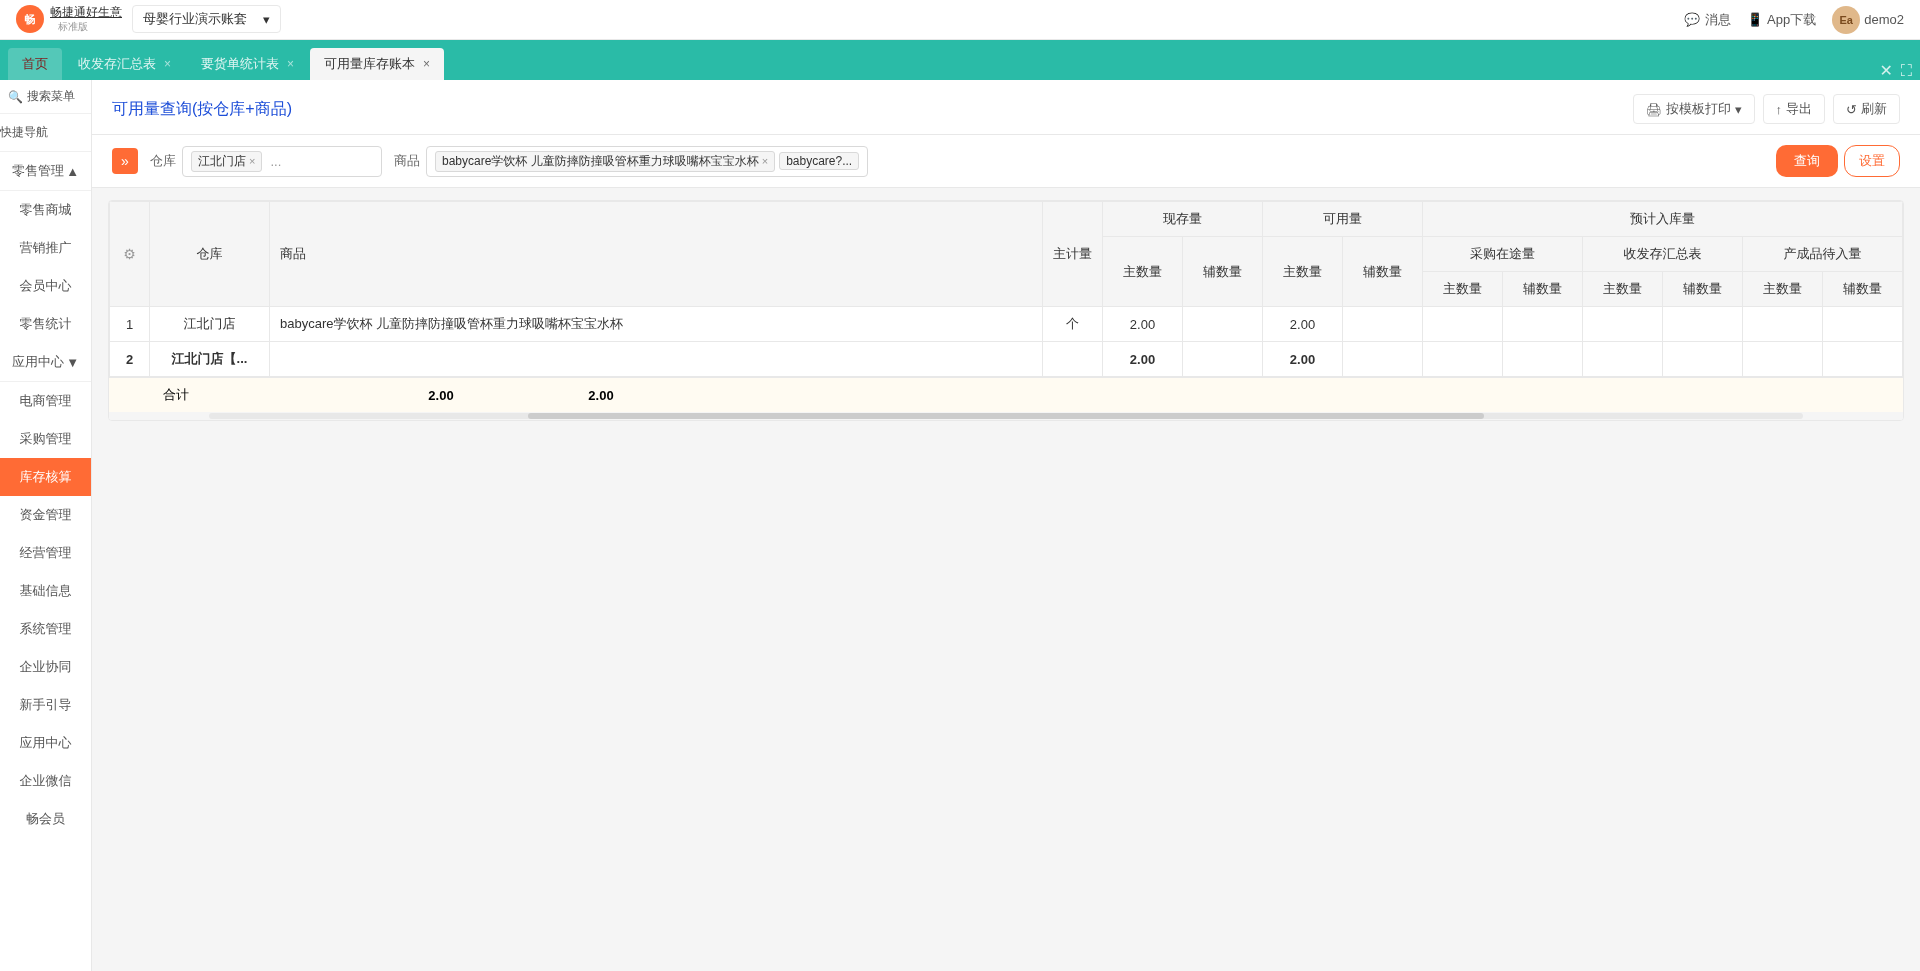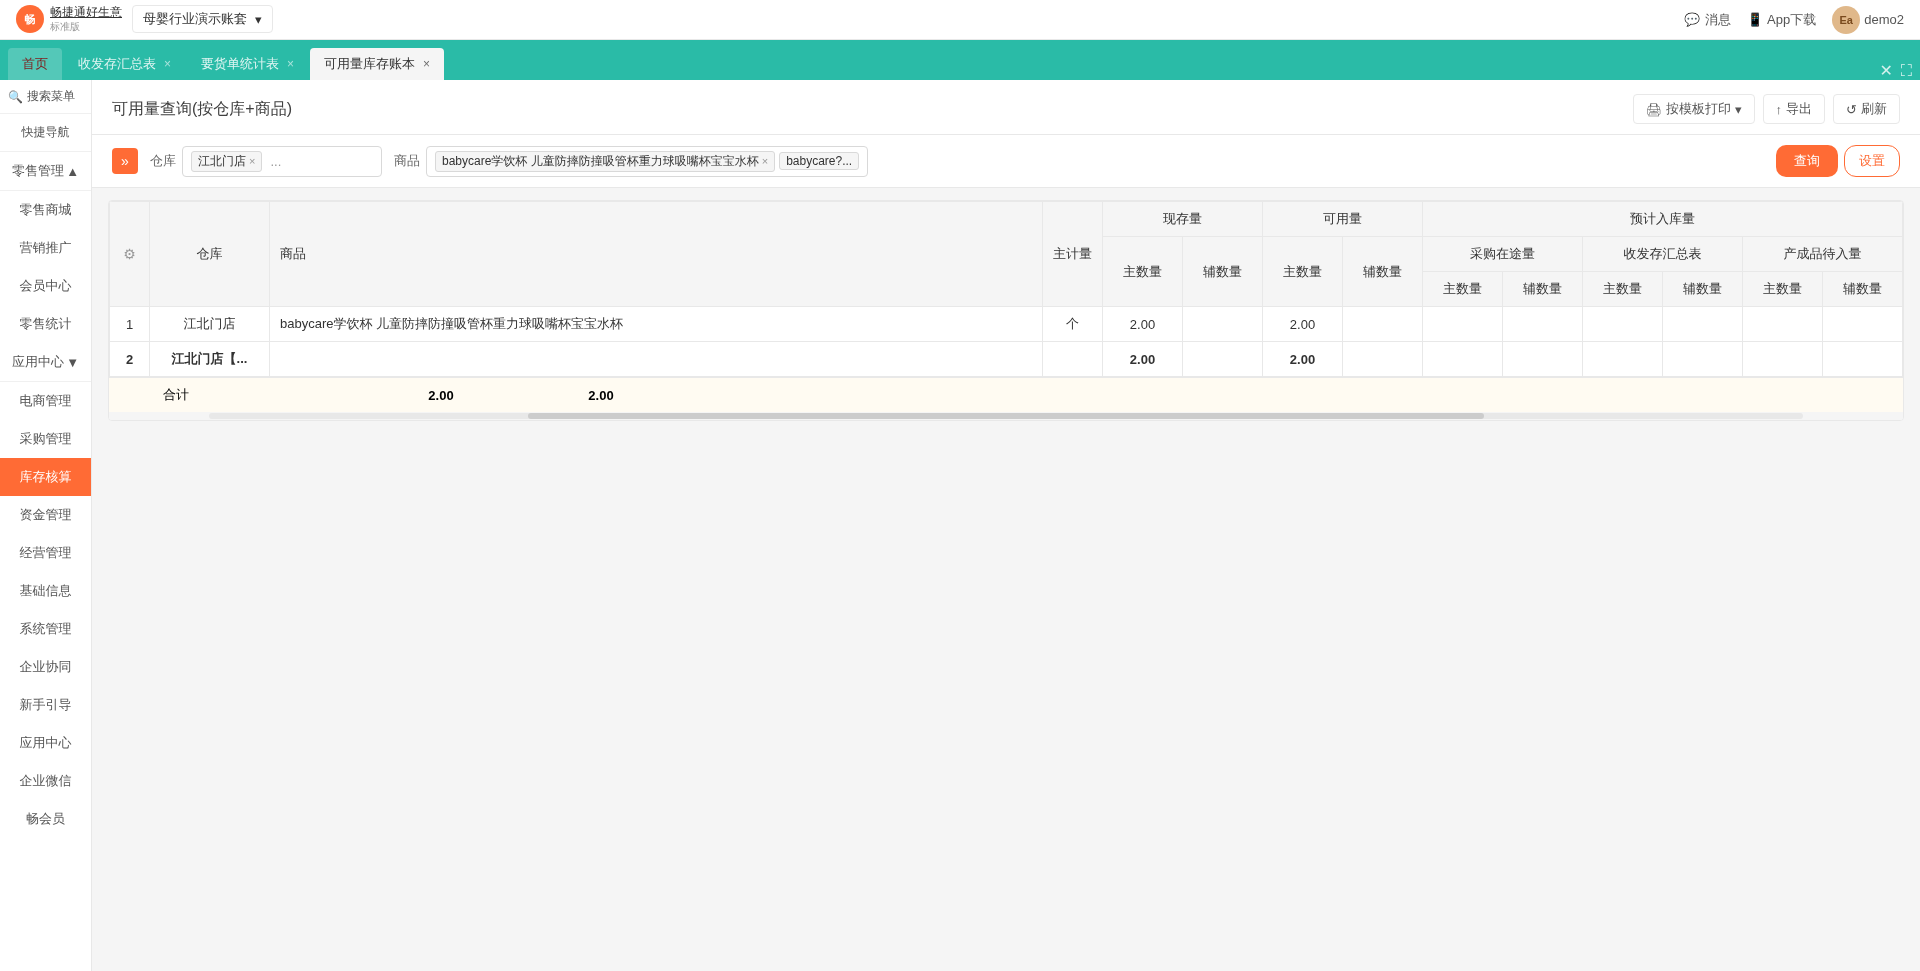--- a/index.html
+++ b/index.html
@@ -13,23 +13,23 @@
       align-items: center;
       justify-content: space-between;
       padding: 0 16px;
       border-bottom: 1px solid #e8e8e8;
       flex-shrink: 0;
     }
     .top-bar-left { display: flex; align-items: center; gap: 10px; }
     .logo-area { display: flex; align-items: center; gap: 6px; }
     .logo-icon { width: 28px; height: 28px; background: #ff6b35; border-radius: 50%; display: flex; align-items: center; justify-content: center; color: white; font-size: 11px; font-weight: bold; }
     .logo-text { font-size: 12px; color: #333; line-height: 1.2; text-decoration: underline; }
-    .logo-subtext { font-size: 10px; color: #999; }
+    .logo-subtext { font-size: 10px; color: #999; margin-left: 8px; }
     .industry-selector {
-      display: flex; align-items: center; gap: 8px;
+      display: flex; align-items: center; gap: 16px;
       border: 1px solid #e8e8e8; border-radius: 4px;
       padding: 4px 10px; cursor: pointer; font-size: 13px; color: #333;
     }
     .top-bar-right { display: flex; align-items: center; gap: 16px; }
     .top-btn { display: flex; align-items: center; gap: 4px; cursor: pointer; color: #555; font-size: 13px; }
     .user-avatar { width: 28px; height: 28px; border-radius: 50%; background: #e0b88a; display: flex; align-items: center; justify-content: center; font-size: 11px; color: #7a4a1e; font-weight: bold; }
 
     
     .nav-tabs {
       height: 40px;
@@ -68,21 +68,21 @@
     }
     .sidebar-search {
       padding: 8px;
       font-size: 12px; color: #555; cursor: pointer;
       display: flex; align-items: center; gap: 4px;
       border-bottom: 1px solid #f0f0f0;
     }
     .sidebar-nav {
       padding: 8px 0;
       font-size: 12px; color: #555; cursor: pointer;
-      display: flex; align-items: center; justify-content: center;
+      display: flex; align-items: center; justify-content: flex-start;
       border-bottom: 1px solid #f0f0f0;
       padding: 10px 0;
     }
     .sidebar-section {
       border-bottom: 1px solid #f0f0f0;
     }
     .sidebar-item {
       padding: 10px 8px;
       font-size: 13px; color: #555; cursor: pointer;
       display: flex; align-items: center; justify-content: center;
@@ -99,21 +99,21 @@
       padding: 0;
     }
 
     
     .page-header {
       background: white;
       padding: 14px 20px 10px;
       display: flex; align-items: center; justify-content: space-between;
       border-bottom: 1px solid #e8e8e8;
     }
-    .page-title { font-size: 16px; color: #404040; font-weight: 500; }
+    .page-title { font-size: 16px; color: #1d4ed8; font-weight: 500; }
     .page-actions { display: flex; align-items: center; gap: 8px; }
     .action-btn {
       display: flex; align-items: center; gap: 4px;
       padding: 5px 12px; border-radius: 4px;
       cursor: pointer; font-size: 13px;
       border: 1px solid #e8e8e8;
       background: white; color: #555;
     }
 
     

